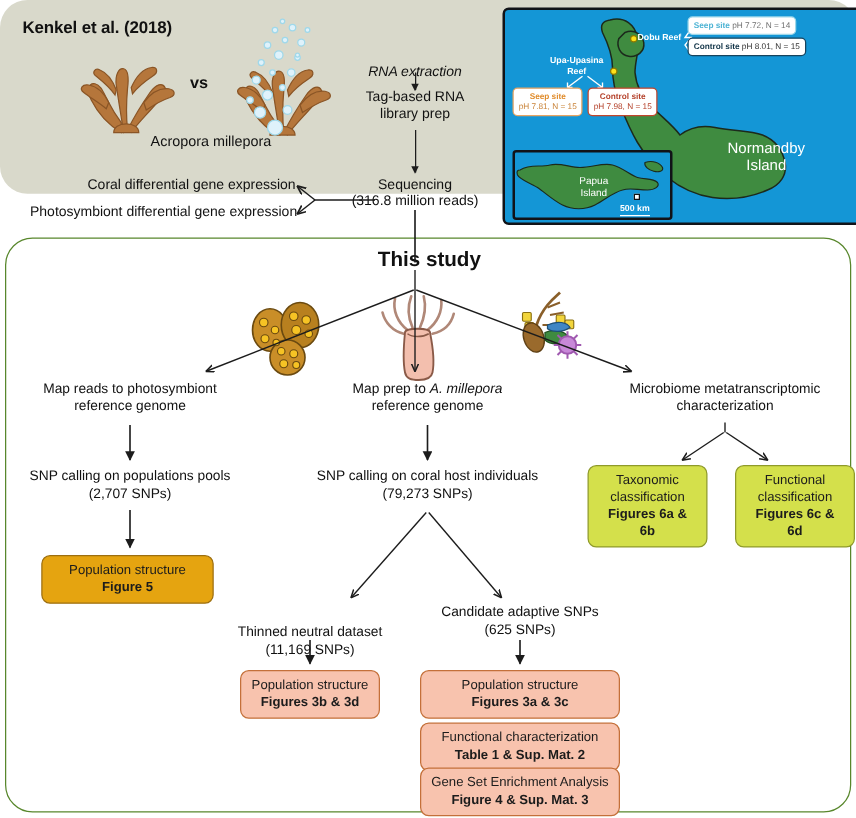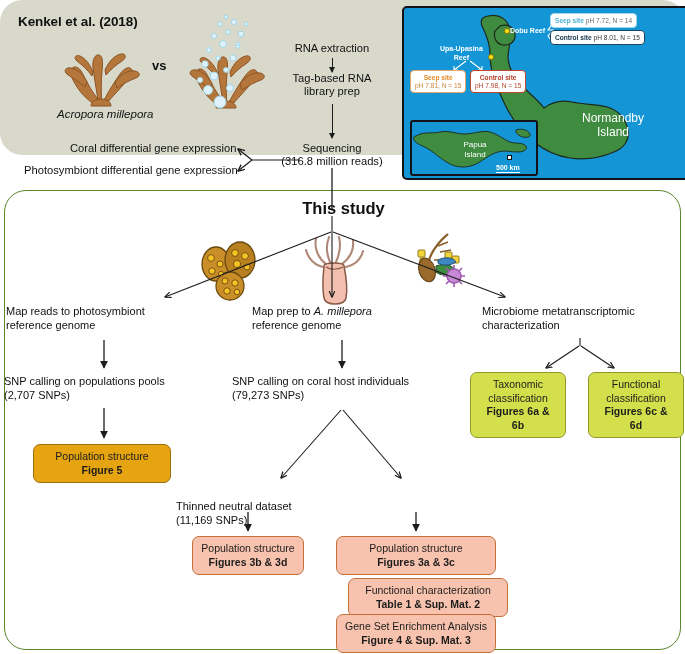--- a/index.html
+++ b/index.html
@@ -23,33 +23,33 @@
     color:#111;
   }
 
   
   .coral{ position:absolute; }
   .vs-label{
     position:absolute; left:152px; top:58px;
     font-size:13px; font-weight:bold; color:#111;
   }
   #species-name{
-    position:absolute; left:57px; top:108px; width:160px; text-align:left;
-    font-size:11.5px; font-style:italic; color:#111;
+    position:absolute; left:57px; top:108px; width:160px; text-align:right;
+    font-size:11.5px; color:#111;
   }
 
   .out-line{ position:absolute; font-size:11.2px; color:#111; white-space:nowrap; }
   #coral-dge{ left:70px; top:142px; }
   #photo-dge{ left:24px; top:164px; }
 
   
   .pipe-txt{
     position:absolute; text-align:center; font-size:11.2px; color:#111; line-height:13px;
   }
-  #rna-extraction{ left:272px; top:42px; width:120px; }
+  #rna-extraction{ left:272px; top:52px; width:120px;font-style:italic; }
   #tag-prep{ left:272px; top:72px; width:120px; }
   #sequencing{ left:262px; top:142px; width:140px; }
 
   .v-arrow{ position:absolute; width:1px; background:#1c1c1c; }
   .v-arrow::after{
     content:""; position:absolute; left:-3.2px; bottom:-1px;
     border-left:3.7px solid transparent; border-right:3.7px solid transparent;
     border-top:6px solid #1c1c1c;
   }
 
@@ -108,21 +108,21 @@
   #study-panel{
     position:absolute; left:4px; top:190px; width:677px; height:460px;
     border:1.8px solid #58872c; border-radius:22px; background:#ffffff;
   }
   #study-title{
     position:absolute; left:0; top:8px; width:677px; text-align:center;
     font-size:16.5px; font-weight:bold; color:#111;
   }
 
   .node{
-    position:absolute; text-align:left; font-size:11px; color:#111; line-height:13.5px;
+    position:absolute; text-align:center; font-size:11px; color:#111; line-height:13.5px;
   }
   .node i{ }
 
   .fig-box{
     position:absolute; border-radius:7px; text-align:center;
     font-size:10.5px; line-height:13.5px; padding:5px 8px;
   }
   .fig-box .ttl{ display:block; }
   .fig-box .ref{ display:block; font-weight:bold; }
   .box-orange{ background:#e5a410; border:1.6px solid #9d6f10; color:#1c1c1c; }
@@ -389,32 +389,36 @@
     <span class="ttl">Functional</span>
     <span class="ttl">classification</span>
     <span class="ref">Figures 6c &amp; 6d</span>
   </div>
 
   <div class="node" style="left:176px; top:500px; width:144px;">
     <div>Thinned neutral dataset</div>
     <div>(11,169 SNPs)</div>
   </div>
 
+  <div class="node" style="left:340px; top:484px; width:152px;">
+    <div>Candidate adaptive SNPs</div>
+    <div>(625 SNPs)</div>
+  </div>
 
   <div class="fig-box box-pink" style="left:192px; top:536px; width:112px;">
     <span class="ttl">Population structure</span>
     <span class="ref">Figures 3b &amp; 3d</span>
   </div>
 
   <div class="fig-box box-pink" style="left:336px; top:536px; width:160px;">
     <span class="ttl">Population structure</span>
     <span class="ref">Figures 3a &amp; 3c</span>
   </div>
 
-  <div class="fig-box box-pink" style="left:336px; top:578px; width:160px;margin-left:12px;">
+  <div class="fig-box box-pink" style="left:336px; top:578px; width:160px;">
     <span class="ttl">Functional characterization</span>
     <span class="ref">Table 1 &amp; Sup. Mat. 2</span>
   </div>
 
   <div class="fig-box box-pink" style="left:336px; top:614px; width:160px;">
     <span class="ttl">Gene Set Enrichment Analysis</span>
     <span class="ref">Figure 4 &amp; Sup. Mat. 3</span>
   </div>
 
   <svg id="arrow-svg">

